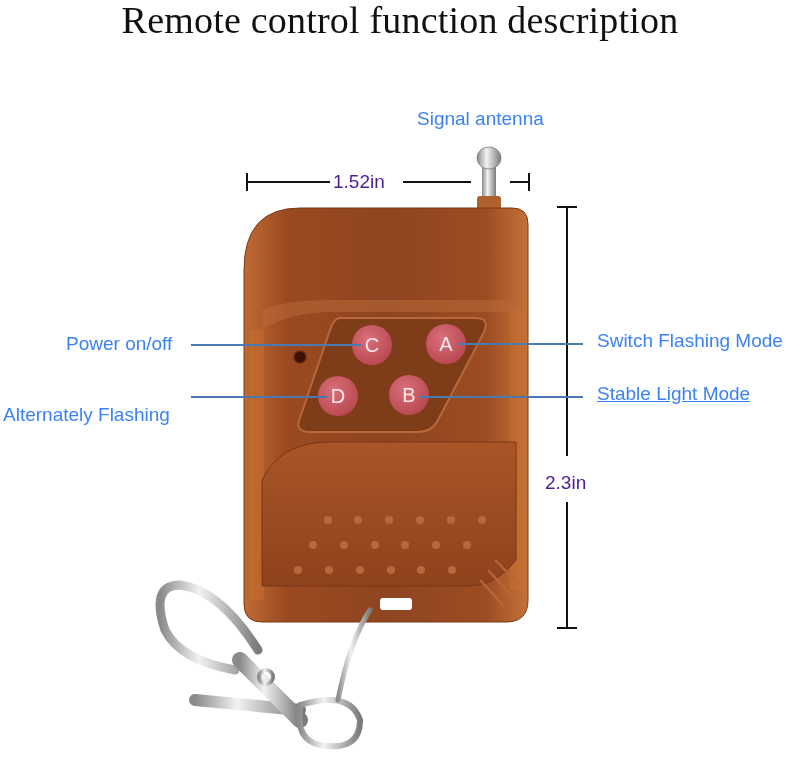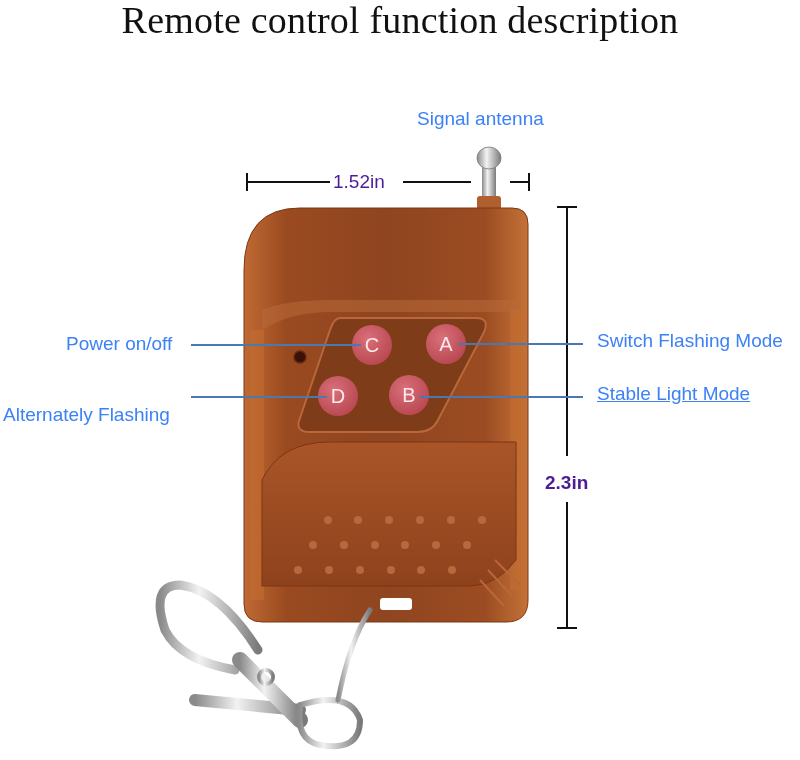--- a/index.html
+++ b/index.html
@@ -120,21 +120,21 @@
 
 <div class="dimv" style="left:246px;top:173px;height:18px;"></div>
 <div class="dimh" style="left:247px;top:181px;width:83px;"></div>
 <div class="dim-text" style="left:333px;top:171px;">1.52in</div>
 <div class="dimh" style="left:403px;top:181px;width:68px;"></div>
 <div class="dimh" style="left:510px;top:181px;width:18px;"></div>
 <div class="dimv" style="left:528px;top:173px;height:18px;"></div>
 
 <div class="dimh" style="left:557px;top:206px;width:20px;"></div>
 <div class="dimv" style="left:566px;top:206px;height:250px;"></div>
-<div class="dim-text" style="left:545px;top:472px;font-weight:bold;">2.3in</div>
+<div class="dim-text" style="left:545px;top:472px;">2.3in</div>
 <div class="dimv" style="left:566px;top:502px;height:126px;"></div>
 <div class="dimh" style="left:557px;top:627px;width:20px;"></div>
 
 <div class="lbl" style="left:417px;top:109px;">Signal antenna</div>
 
 <div class="lbl" style="left:66px;top:334px;text-align:right;">Power on/off</div>
 <div class="line" style="left:191px;top:344px;width:170px;"></div>
 
 <div class="lbl" style="left:3px;top:385px;margin-top:20px;">Alternately Flashing</div>
 <div class="line" style="left:191px;top:396px;width:136px;"></div>

